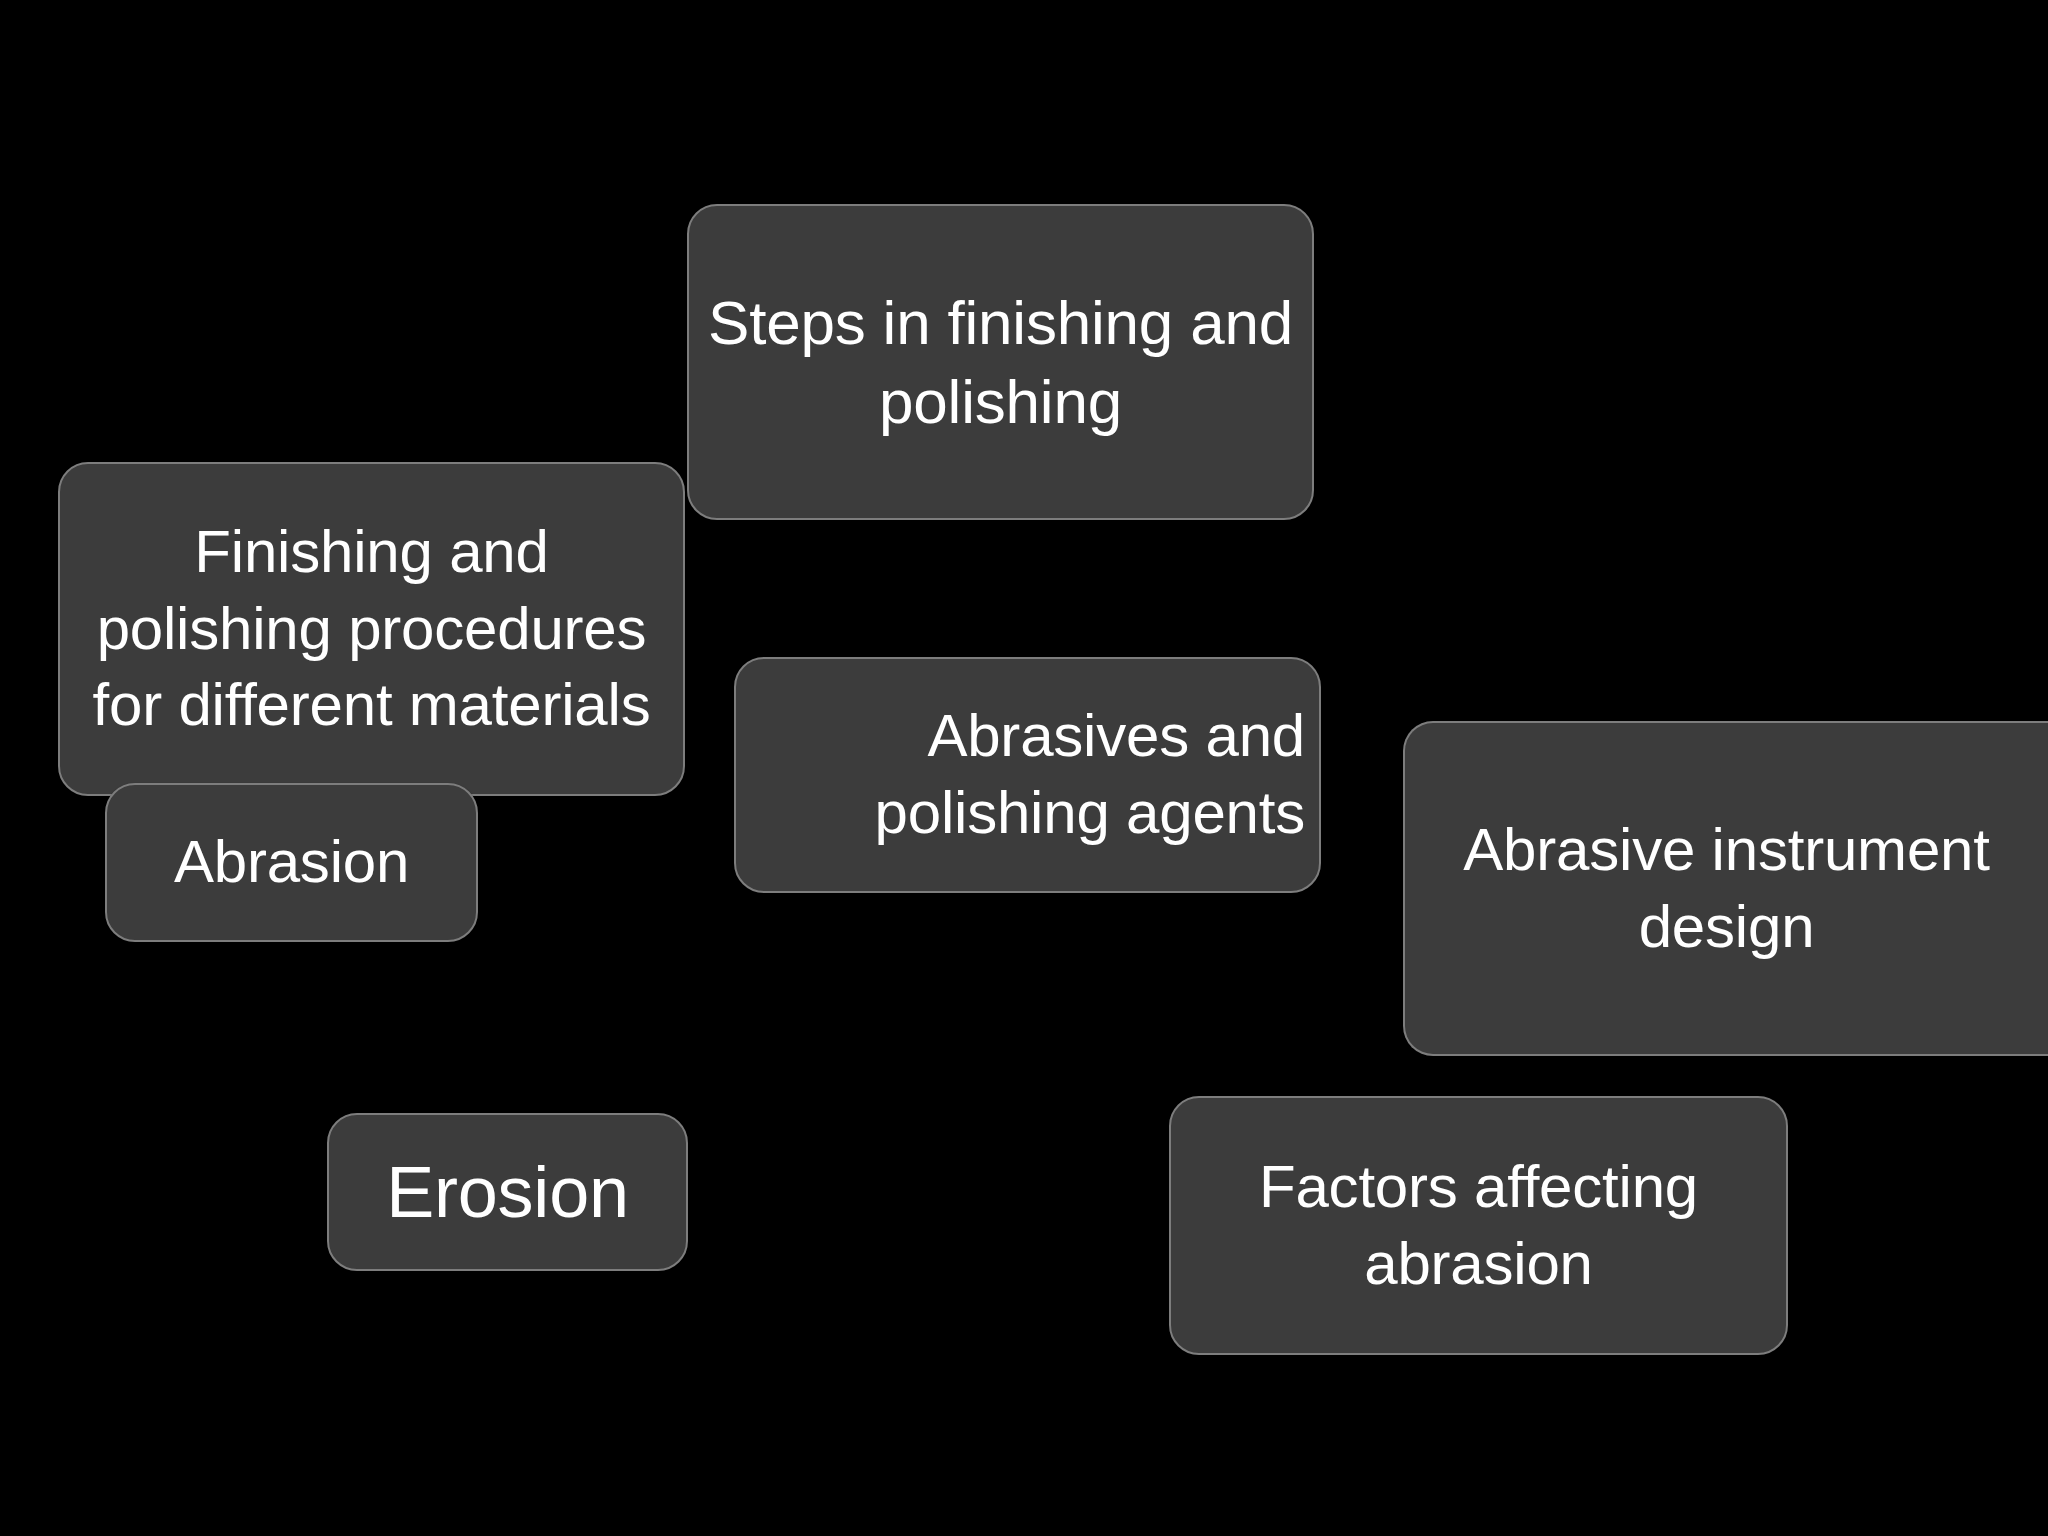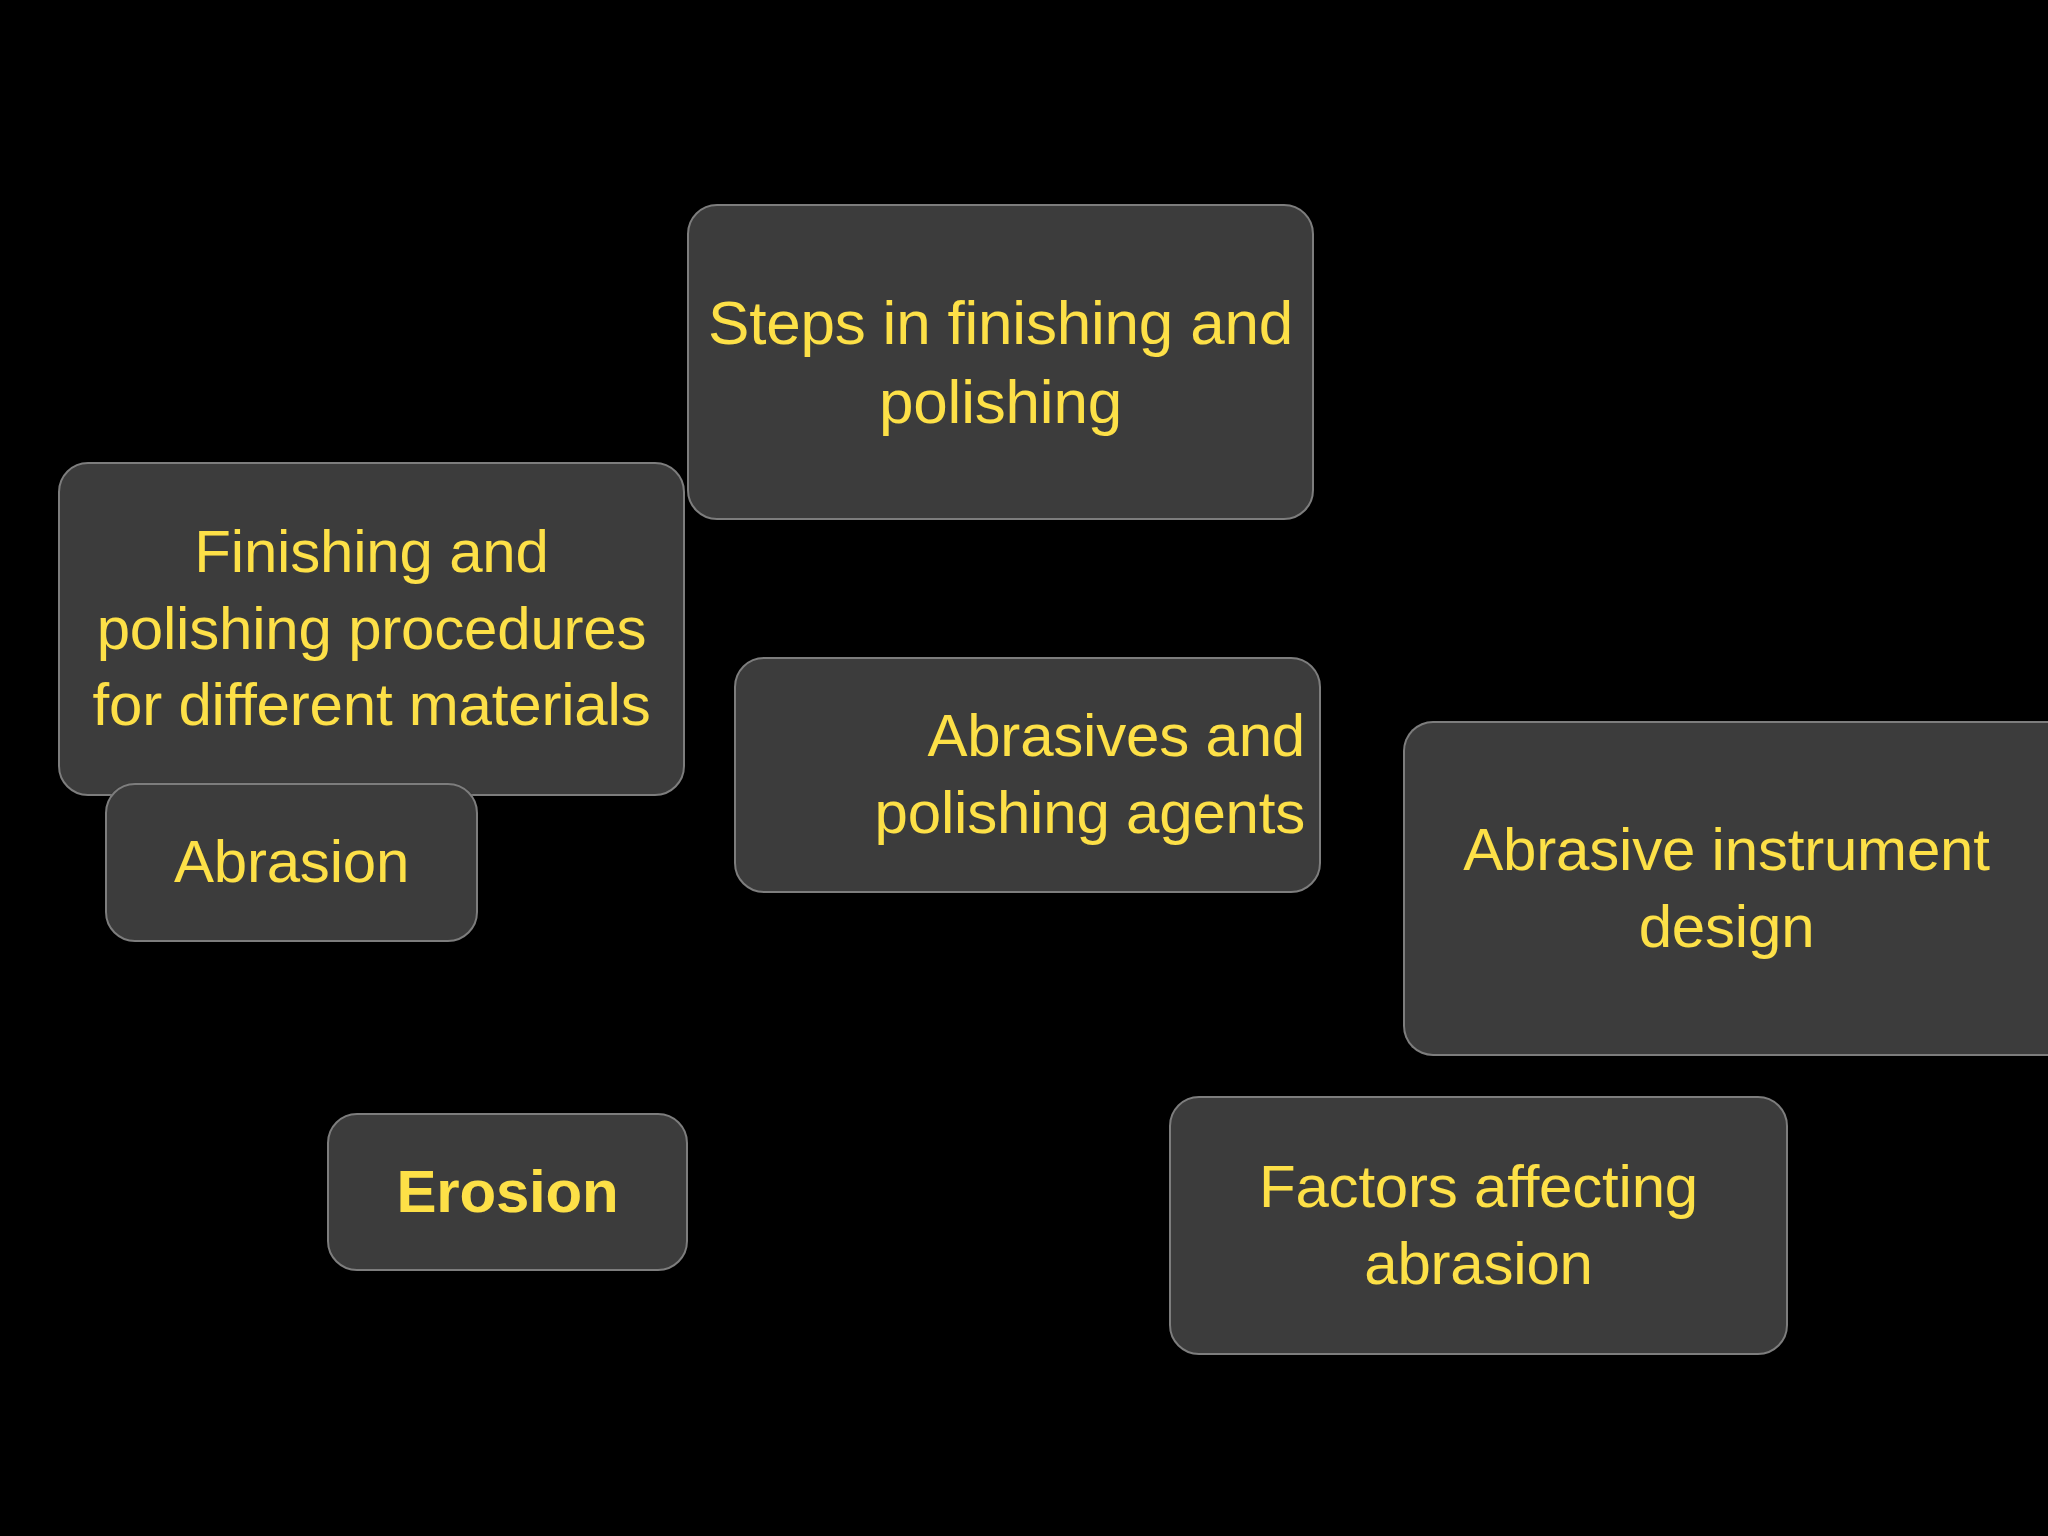--- a/index.html
+++ b/index.html
@@ -19,21 +19,21 @@
     width: 2048px;
     height: 1536px;
     background: #000000;
   }
   .topic-box {
     position: absolute;
     box-sizing: border-box;
     background: #3c3c3c;
     border: 2px solid #7d7d7d;
     border-radius: 30px;
-    color: #fde047;
+    color: #ffffff;
     display: flex;
     align-items: center;
     justify-content: center;
     text-align: center;
     padding: 0 14px;
     line-height: 1.28;
     letter-spacing: -0.2px;
     box-shadow: 0 1px 2px rgba(0,0,0,0.6);
   }
   .topic-label {
@@ -54,21 +54,21 @@
   #box-erosion          { left: 327px;  top: 1113px; width: 361px; height: 158px; }
   #box-factors          { left: 1169px; top: 1096px; width: 619px; height: 259px; }
 
   
   #box-steps .topic-label          { font-size: 62px; }
   #box-procedures .topic-label     { font-size: 60px; }
   #box-classification .topic-label { font-size: 60px; }
   #box-abrasives .topic-label      { font-size: 60px; text-align: right; }
   #box-instrument .topic-label     { font-size: 60px; }
   #box-abrasion .topic-label       { font-size: 60px; }
-  #box-erosion .topic-label        { font-size: 60px; font-weight: bold; }
+  #box-erosion .topic-label        { font-size: 72px; }
   #box-factors .topic-label        { font-size: 60px; }
 </style>
 </head>
 <body>
 
 <div id="slide">
 
   <div class="topic-box" id="box-steps">
     <span class="topic-label">Steps in finishing and
 polishing</span>

